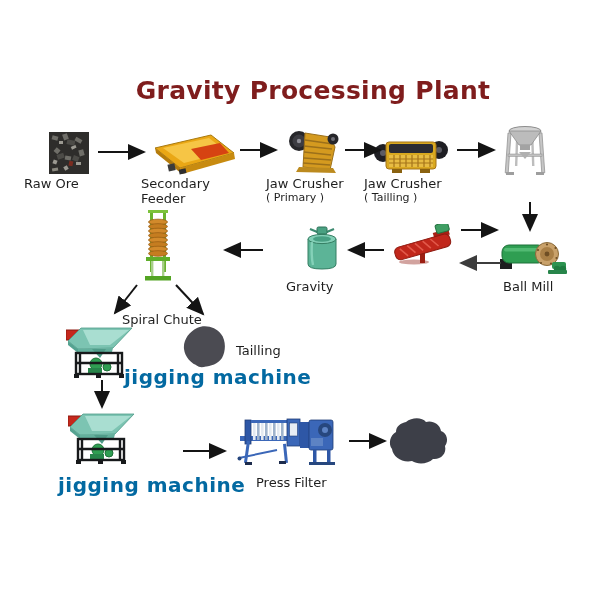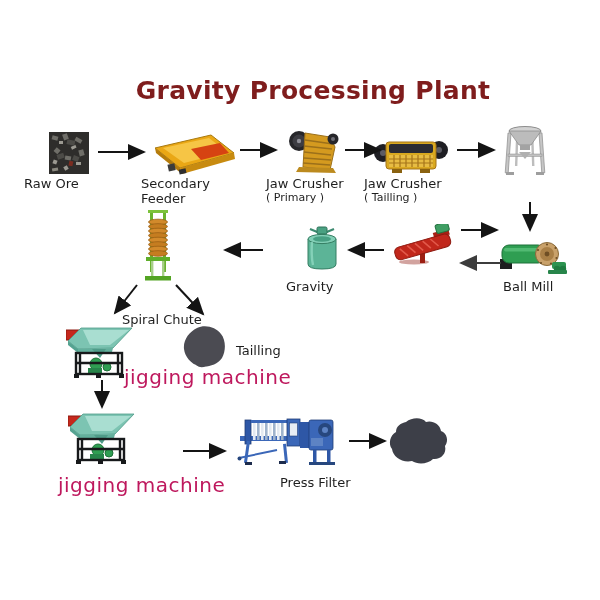--- a/index.html
+++ b/index.html
@@ -2,21 +2,21 @@
 <html><head>
 <meta charset="utf-8">
 <style>
   html,body{margin:0;padding:0;background:#ffffff;}
   #stage{position:relative;width:600px;height:600px;background:#ffffff;overflow:hidden;
          font-family:"DejaVu Sans","Liberation Sans",sans-serif;}
   #title{position:absolute;left:0;top:76px;width:600px;text-align:center;
          font-size:25px;font-weight:600;color:#7f1d1d;letter-spacing:0.3px;padding-left:13px;}
   .node-label{position:absolute;font-size:13px;color:#1e1e1e;line-height:1.15;}
   .node-sublabel{display:block;font-size:11px;color:#1e1e1e;}
-  .big-label{position:absolute;font-size:20px;color:#be185d;text-align:left;letter-spacing:0.5px;}
+  .big-label{position:absolute;font-size:20px;color:#0369a1;text-align:left;letter-spacing:0.5px;font-weight:bold;}
   .left-label{text-align:left;}
   svg.icon{position:absolute;}
   #arrows{position:absolute;left:0;top:0;pointer-events:none;}
 </style>
 </head>
 <body>
 
 <div id="stage">
 
   <div id="title">Gravity Processing Plant</div>
@@ -283,16 +283,16 @@
   <div class="node-label" style="left:503px;top:280px;width:64px">Ball Mill</div>
 
   <div class="node-label left-label" style="left:122px;top:313px;width:84px">Spiral Chute</div>
 
   <div class="node-label left-label" style="left:236px;top:344px;width:60px">Tailling</div>
 
   <div class="big-label" style="left:124px;top:365px">jigging machine</div>
 
   <div class="big-label" style="left:58px;top:473px">jigging machine</div>
 
-  <div class="node-label" style="left:280px;top:476px;width:90px">Press Filter</div>
+  <div class="node-label" style="left:256px;top:476px;width:90px">Press Filter</div>
 
 
 </div>
 
 </body></html>

